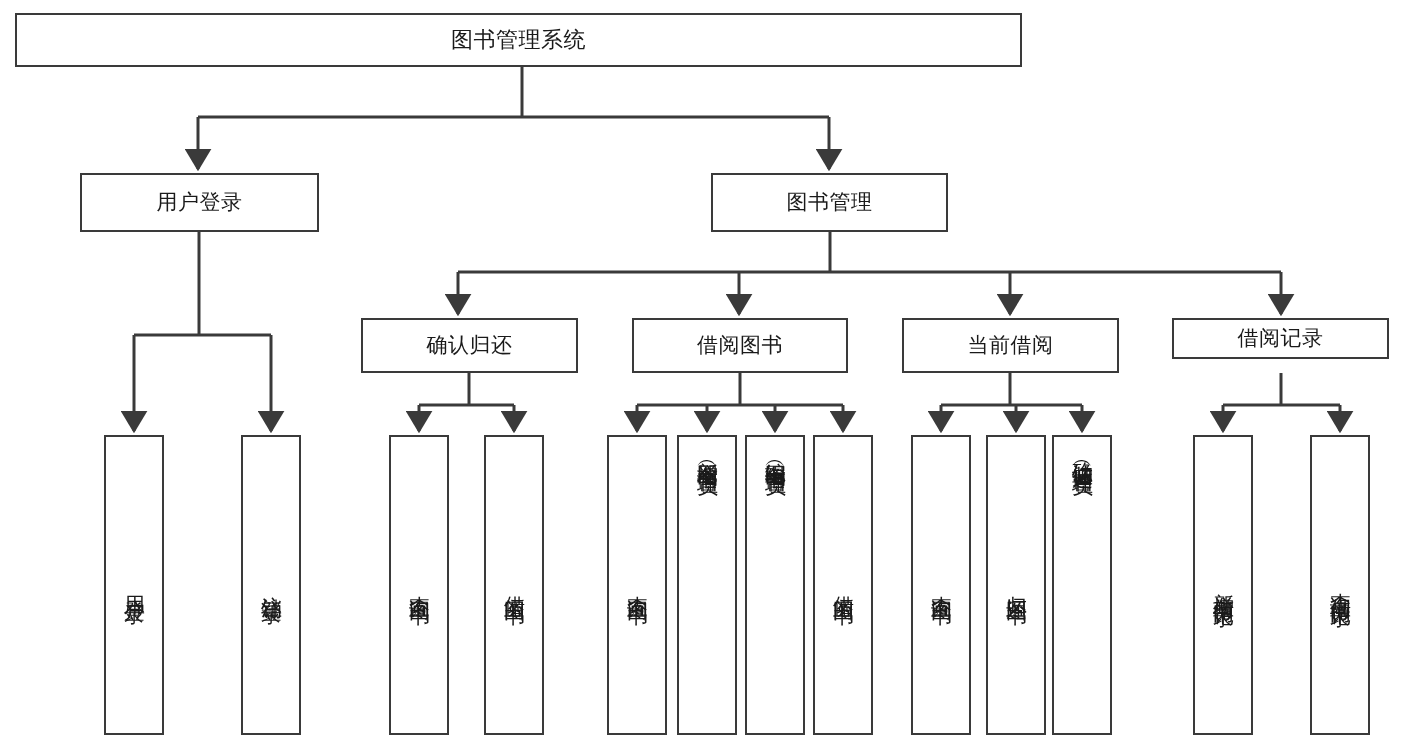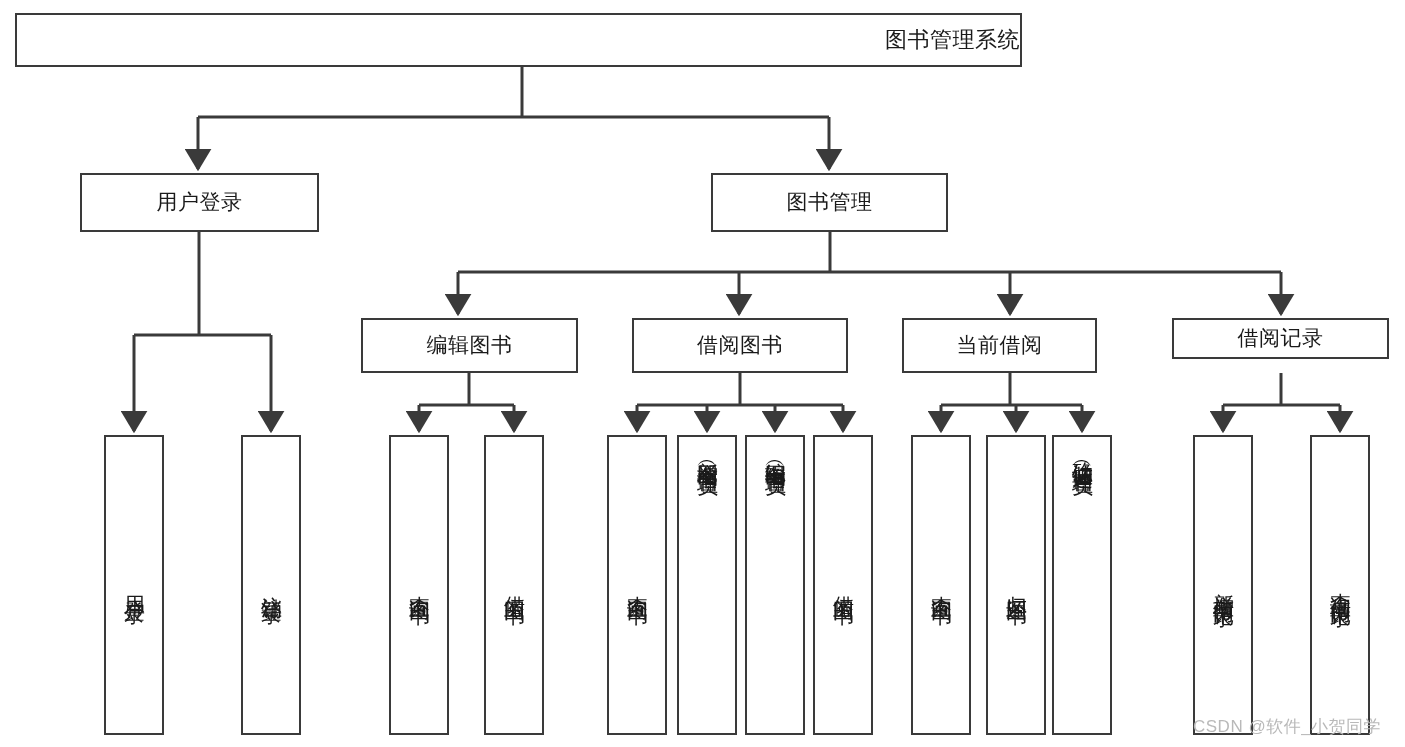--- a/index.html
+++ b/index.html
@@ -122,38 +122,38 @@
       <path d="M 1016 405 L 1016 431" marker-end="url(#arrow)"></path>
       <path d="M 1082 405 L 1082 431" marker-end="url(#arrow)"></path>
 
       <path d="M 1281 373 L 1281 405"></path>
       <path d="M 1223 405 L 1340 405"></path>
       <path d="M 1223 405 L 1223 431" marker-end="url(#arrow)"></path>
       <path d="M 1340 405 L 1340 431" marker-end="url(#arrow)"></path>
     </g>
   </svg>
 
-  <div class="node root horizontal" style="left:15px; top:13px; width:1007px; height:54px;justify-content:flex-end;">
+  <div class="node root horizontal" style="left:15px; top:13px; width:1007px; height:54px;">
     <span class="node-label">图书管理系统</span>
   </div>
 
   <div class="node horizontal" style="left:80px; top:173px; width:239px; height:59px;">
     <span class="node-label">用户登录</span>
   </div>
   <div class="node horizontal" style="left:711px; top:173px; width:237px; height:59px;">
     <span class="node-label">图书管理</span>
   </div>
 
   <div class="node horizontal" style="left:361px; top:318px; width:217px; height:55px;">
-    <span class="node-label">编辑图书</span>
+    <span class="node-label">确认归还</span>
   </div>
   <div class="node horizontal" style="left:632px; top:318px; width:216px; height:55px;">
     <span class="node-label">借阅图书</span>
   </div>
-  <div class="node horizontal" style="left:902px; top:318px; width:195px; height:55px;">
+  <div class="node horizontal" style="left:902px; top:318px; width:217px; height:55px;">
     <span class="node-label">当前借阅</span>
   </div>
   <div class="node horizontal" style="left:1172px; top:318px; width:217px; height:41px;">
     <span class="node-label">借阅记录</span>
   </div>
 
   <div class="node vertical centered" style="left:104px; top:435px; width:60px; height:300px;">
     <span class="node-label">用户登录</span>
   </div>
   <div class="node vertical centered" style="left:241px; top:435px; width:60px; height:300px;">
@@ -190,15 +190,14 @@
     <span class="node-label">确认归还（管理员）</span>
   </div>
 
   <div class="node vertical centered" style="left:1193px; top:435px; width:60px; height:300px;">
     <span class="node-label">新增借阅记录</span>
   </div>
   <div class="node vertical centered" style="left:1310px; top:435px; width:60px; height:300px;">
     <span class="node-label">查询借阅记录</span>
   </div>
 
-  <div class="watermark" style="left:1193px; top:715px;">CSDN @软件_小贺同学</div>
 
 </div>
 
 </body></html>

